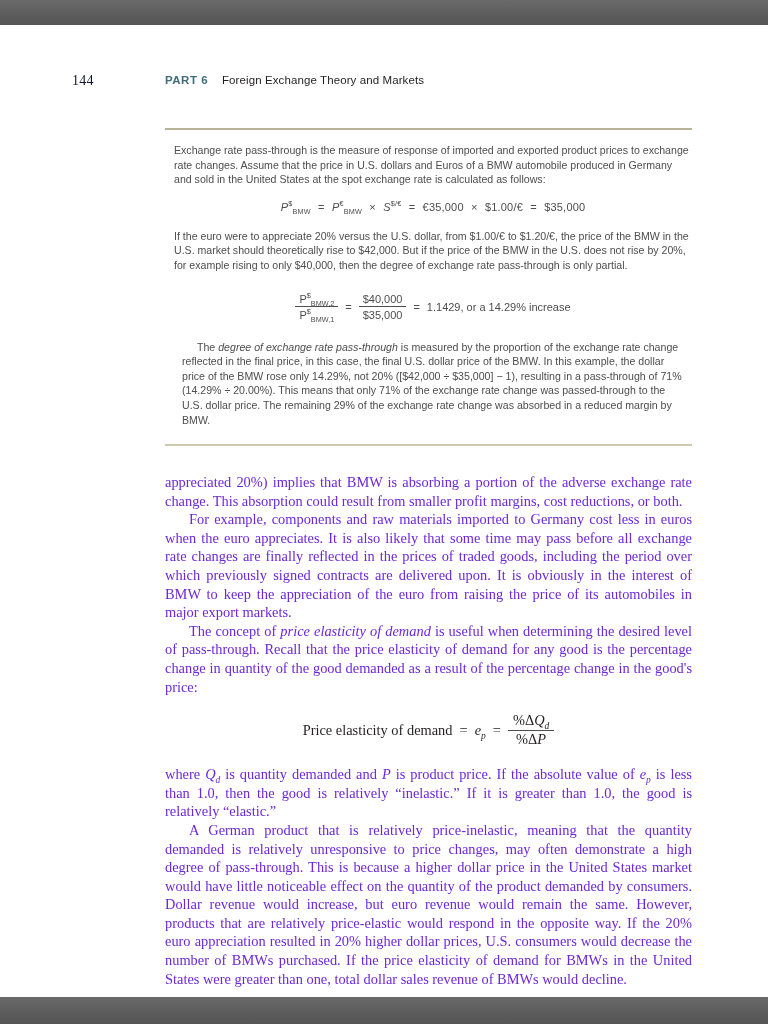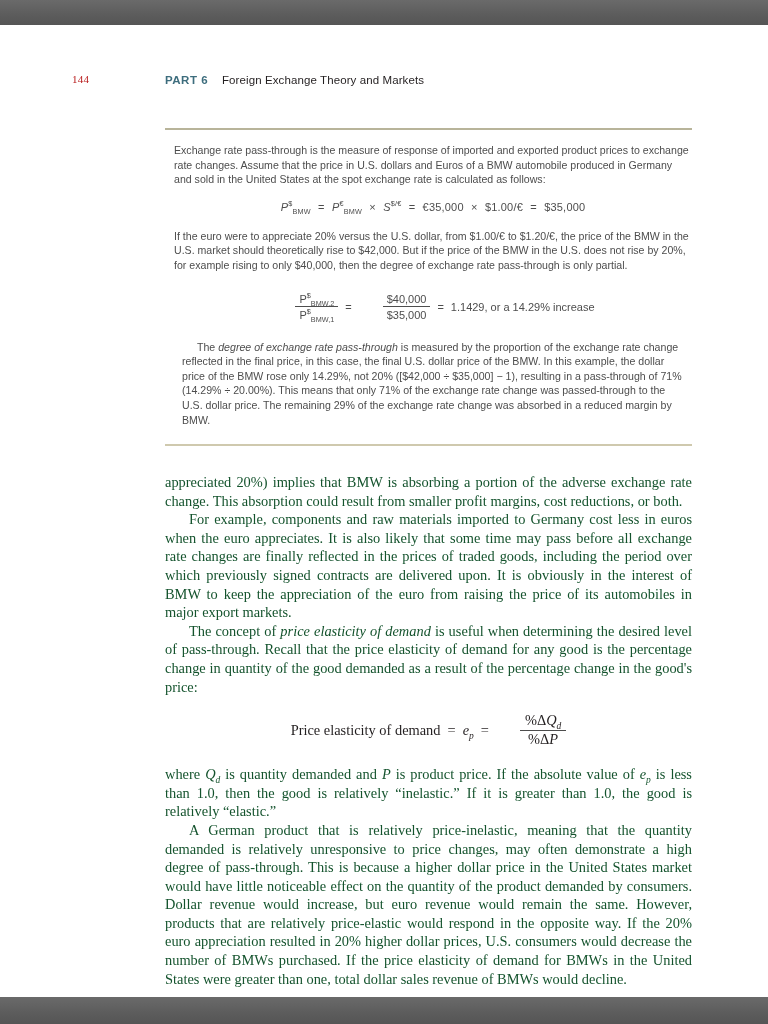--- a/index.html
+++ b/index.html
@@ -38,22 +38,22 @@
     top: 48px;
     left: 0;
     width: 768px;
     height: 20px;
   }
   .folio {
     position: absolute;
     left: 72px;
     top: 0;
     font-family: "Liberation Serif", serif;
-    font-size: 11px;
-    color: #b91c1c;
+    font-size: 14px;
+    color: #0f172a;
     letter-spacing: 0.2px;
   }
   .runhead-part {
     position: absolute;
     left: 165px;
     top: 1px;
     font-family: "Liberation Sans", sans-serif;
     font-size: 11.5px;
     font-weight: bold;
     color: #3d6d7d;
@@ -155,21 +155,20 @@
     align-items: center;
     font-family: "Liberation Sans", sans-serif;
     font-size: 11px;
     color: #4d4d4d;
   }
   .fracstack {
     display: inline-flex;
     flex-direction: column;
     align-items: center;
     vertical-align: middle;
-    margin-left: 24px;
   }
   .fracstack .num, .fracstack .den {
     padding: 0 4px 1px 4px;
     white-space: nowrap;
   }
   .fracstack .den { padding-top: 2px; }
   .fracbar {
     width: 100%;
     height: 1px;
     background: #4d4d4d;
@@ -180,21 +179,21 @@
   .bodycol {
     position: absolute;
     left: 165px;
     top: 448px;
     width: 527px;
   }
   p.body {
     font-family: "Liberation Serif", serif;
     font-size: 14.4px;
     line-height: 18.6px;
-    color: #14532d;
+    color: #6d28d9;
     margin: 0;
     text-align: justify;
     -webkit-hyphens: none;
     hyphens: none;
   }
   p.body.ind { text-indent: 24px; }
   p.body em { font-style: italic; }
 
   .body-eq {
     font-family: "Liberation Serif", serif;

